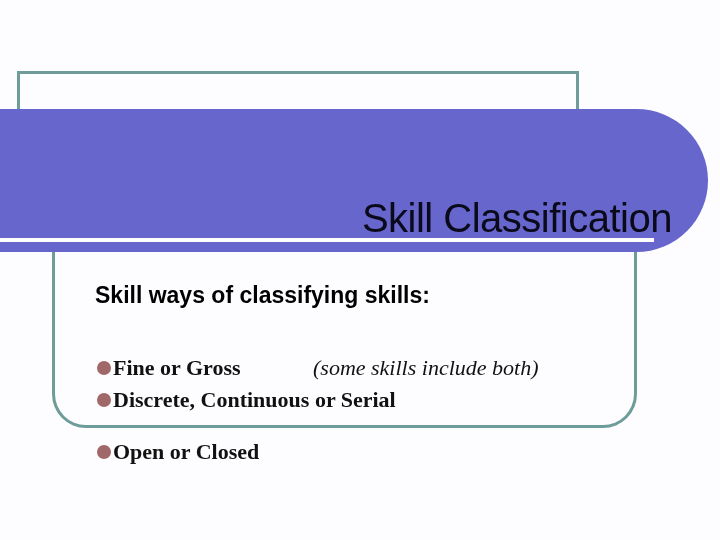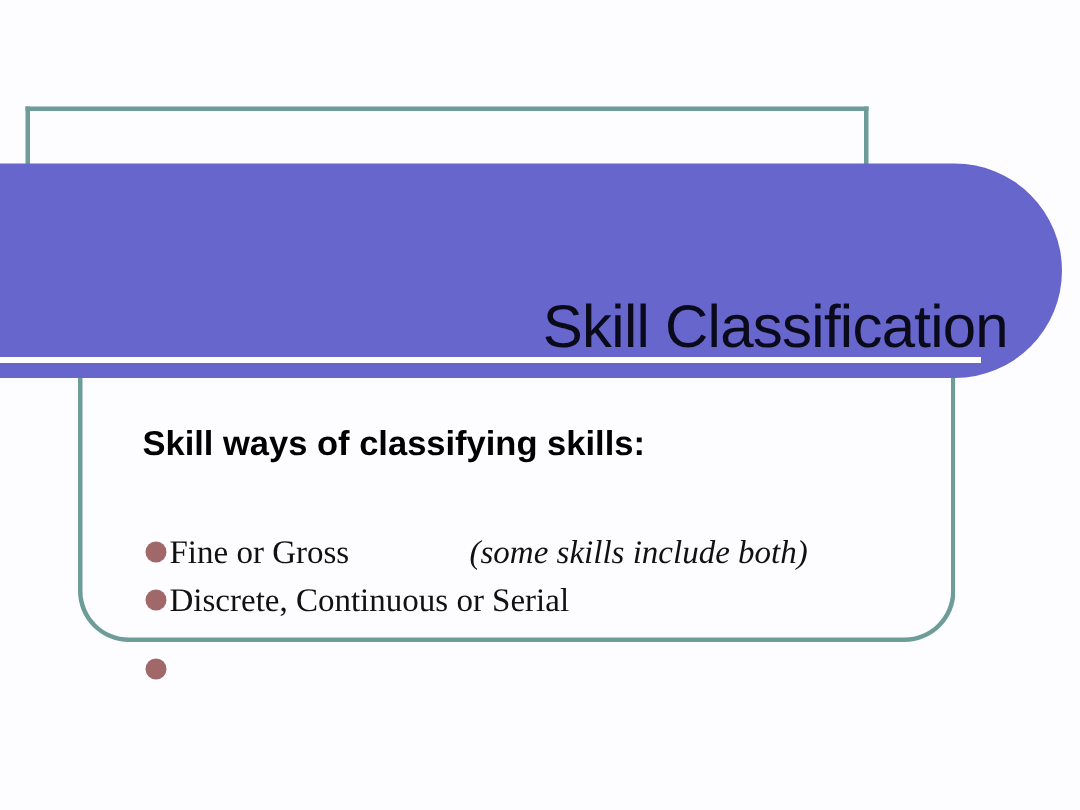--- a/index.html
+++ b/index.html
@@ -3,21 +3,21 @@
 <meta charset="utf-8">
 <style>
   html,body{margin:0;padding:0;}
   body{width:720px;height:540px;background:#fdfdff;position:relative;overflow:hidden;font-family:"Liberation Sans",sans-serif;}
   .topbox{position:absolute;left:17px;top:71px;width:562px;height:60px;border:3px solid #6e9c99;border-bottom:none;box-sizing:border-box;}
   .lowbox{position:absolute;left:52px;top:240px;width:585px;height:188px;border:3px solid #6e9c99;border-top:none;border-radius:0 0 34px 34px;box-sizing:border-box;}
   .band{position:absolute;left:0;top:109px;width:708px;height:143px;background:#6666cc;border-radius:0 72px 72px 0;}
   .stripe{position:absolute;left:0;top:238px;width:654px;height:4px;background:#ffffff;}
   .title{position:absolute;left:0;top:152px;width:672px;text-align:right;font-size:40px;color:#0a0a1a;letter-spacing:-0.5px;margin-top:44px;}
   .subhead{position:absolute;left:95px;top:282px;font-size:23px;font-weight:bold;color:#000;}
-  .bullet{position:absolute;left:97px;display:flex;align-items:center;font-family:"Liberation Serif",serif;font-size:22px;color:#111;}
+  .bullet{position:absolute;left:97px;display:flex;align-items:center;font-family:"Liberation Serif",serif;font-size:22px;color:#111;font-weight:bold;}
   .dot{width:14px;height:14px;border-radius:50%;background:#a06868;margin-right:2px;}
   .note{position:absolute;left:313px;top:355px;font-family:"Liberation Serif",serif;font-style:italic;font-size:22px;color:#111;}
 </style>
 </head>
 <body>
 
 <div class="topbox"></div>
 <div class="lowbox"></div>
 <div class="band"></div>
 <div class="stripe"></div>
@@ -31,13 +31,14 @@
 </div>
 <div class="note">(some skills include both)</div>
 
 <div class="bullet" style="top:387px">
   <span class="dot"></span>
   <span>Discrete, Continuous or Serial</span>
 </div>
 
 <div class="bullet" style="top:439px">
   <span class="dot"></span>
+  <span>Open or Closed</span>
 </div>
 
 </body></html>

